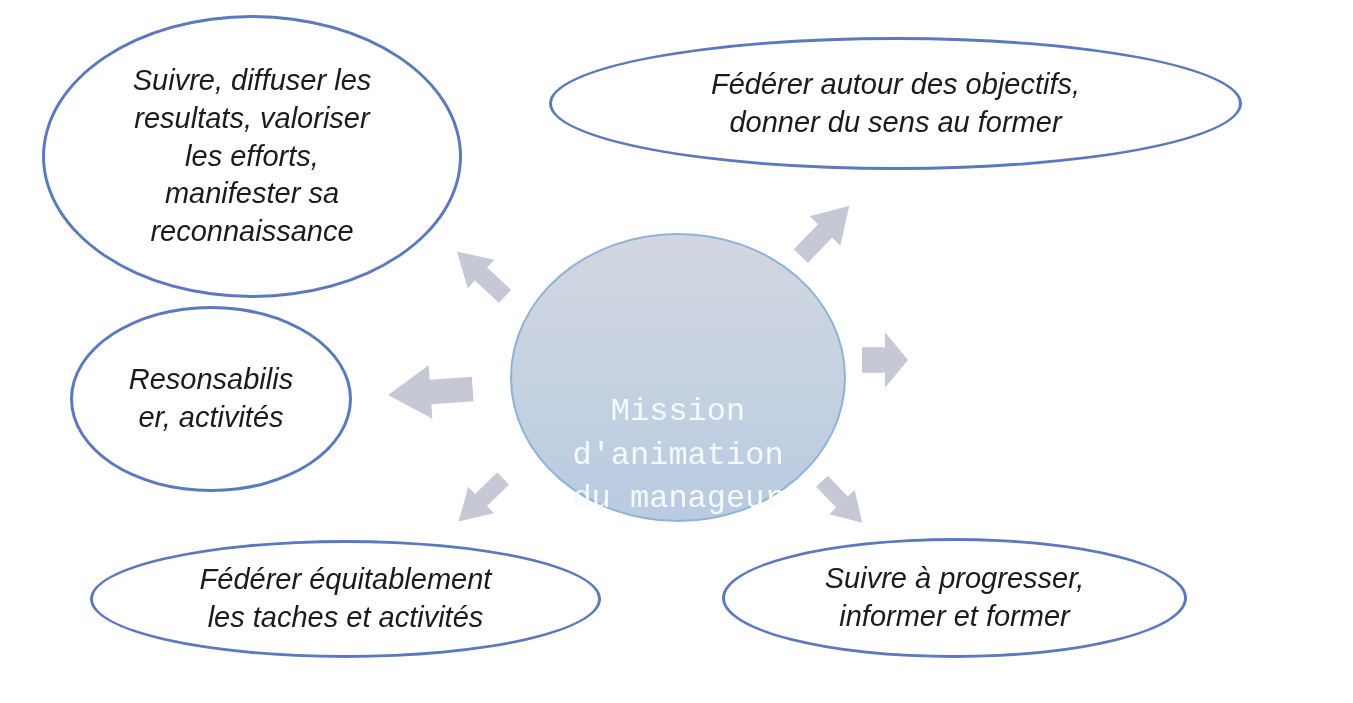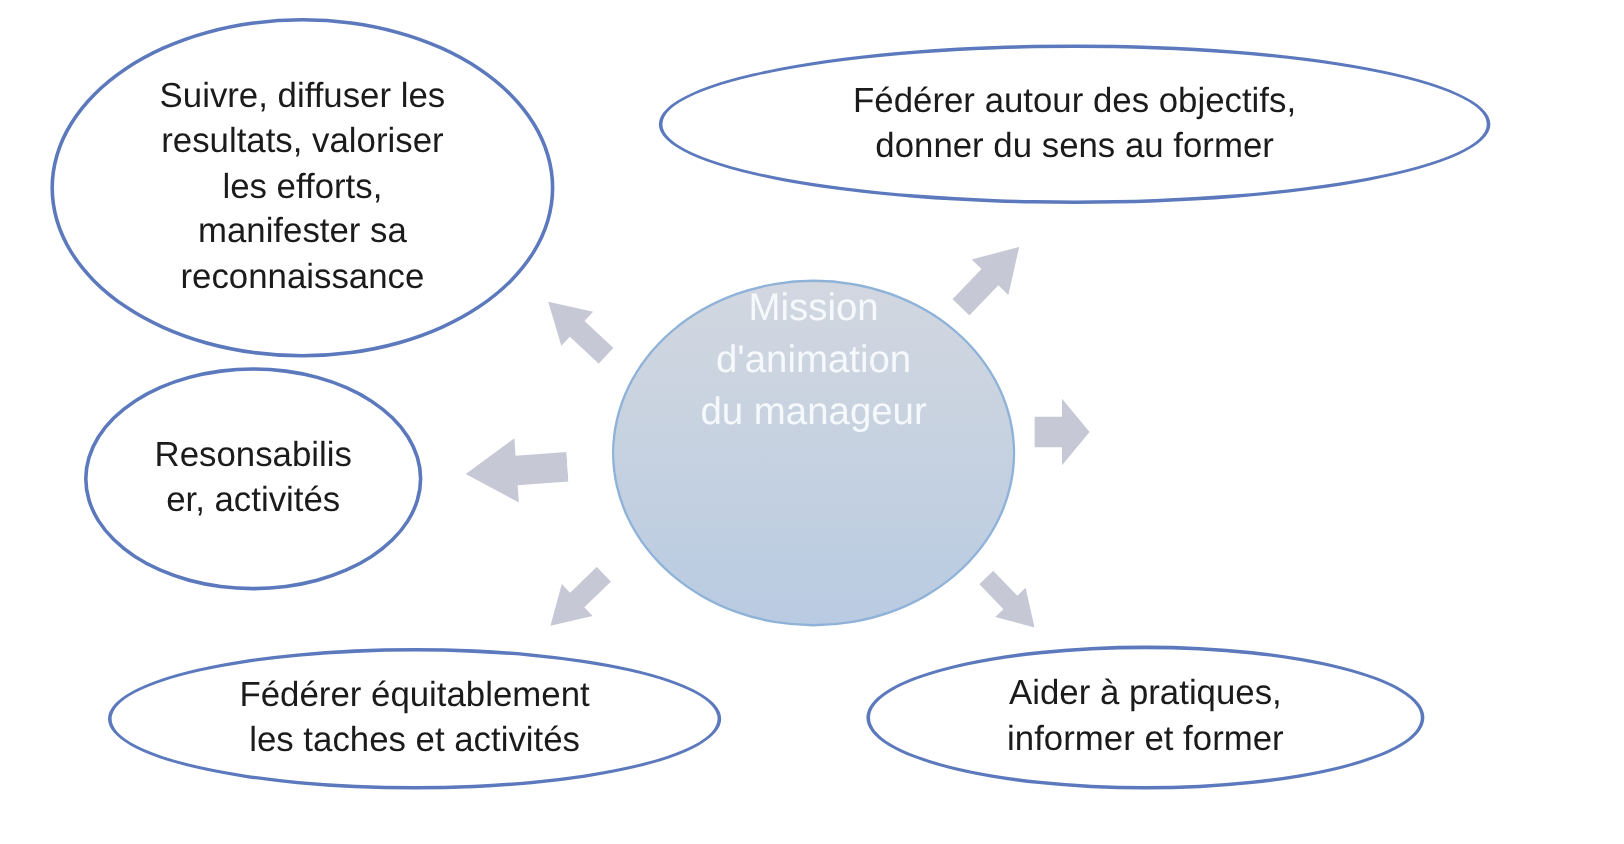--- a/index.html
+++ b/index.html
@@ -23,40 +23,42 @@
     align-items: center;
     justify-content: center;
     background: #ffffff;
   }
   .node-text {
     white-space: pre-line;
     text-align: center;
     color: #1b1b1b;
     font-size: 29px;
     line-height: 1.3;
+    font-style: italic;
   }
 
   .node-suivre      { left: 42px;  top: 15px;  width: 420px; height: 283px; }
   .node-federer     { left: 549px; top: 37px;  width: 693px; height: 133px; }
   .node-participer  { left: 935px; top: 237px; width: 357px; height: 241px; }
   .node-responsabiliser { left: 70px; top: 306px; width: 282px; height: 186px; }
   .node-repartir    { left: 90px;  top: 540px; width: 511px; height: 118px; }
   .node-aider       { left: 722px; top: 538px; width: 465px; height: 120px; }
 
   
   .center-circle {
     position: absolute;
     left: 510px; top: 233px;
     width: 336px; height: 289px;
     border-radius: 50%;
     border: 2px solid #8fb3d8;
     background: linear-gradient(180deg, #d2d7e0 0%, #c7d2e0 45%, #b9cbe2 100%);
     display: flex;
-    align-items: flex-start;
+    align-items: flex-end;
     justify-content: center;
+    font-family: Liberation Mono, monospace;
   }
   .center-text {
     white-space: pre-line;
     text-align: center;
     color: #f6f9fc;
     font-size: 32px;
     line-height: 1.35;
   }
 
   
@@ -94,21 +96,21 @@
     <div class="node-text">Resonsabilis
 er, activités</div>
   </div>
 
   <div class="ellipse node-repartir">
     <div class="node-text">Fédérer équitablement
 les taches et activités</div>
   </div>
 
   <div class="ellipse node-aider">
-    <div class="node-text">Aider à pratiques,
+    <div class="node-text">Suivre à progresser,
 informer et former</div>
   </div>
 
   <div class="center-circle">
     <div class="center-text">Mission
 d'animation
 du manageur</div>
   </div>
 
   <div class="arrow arrow-up-left">

